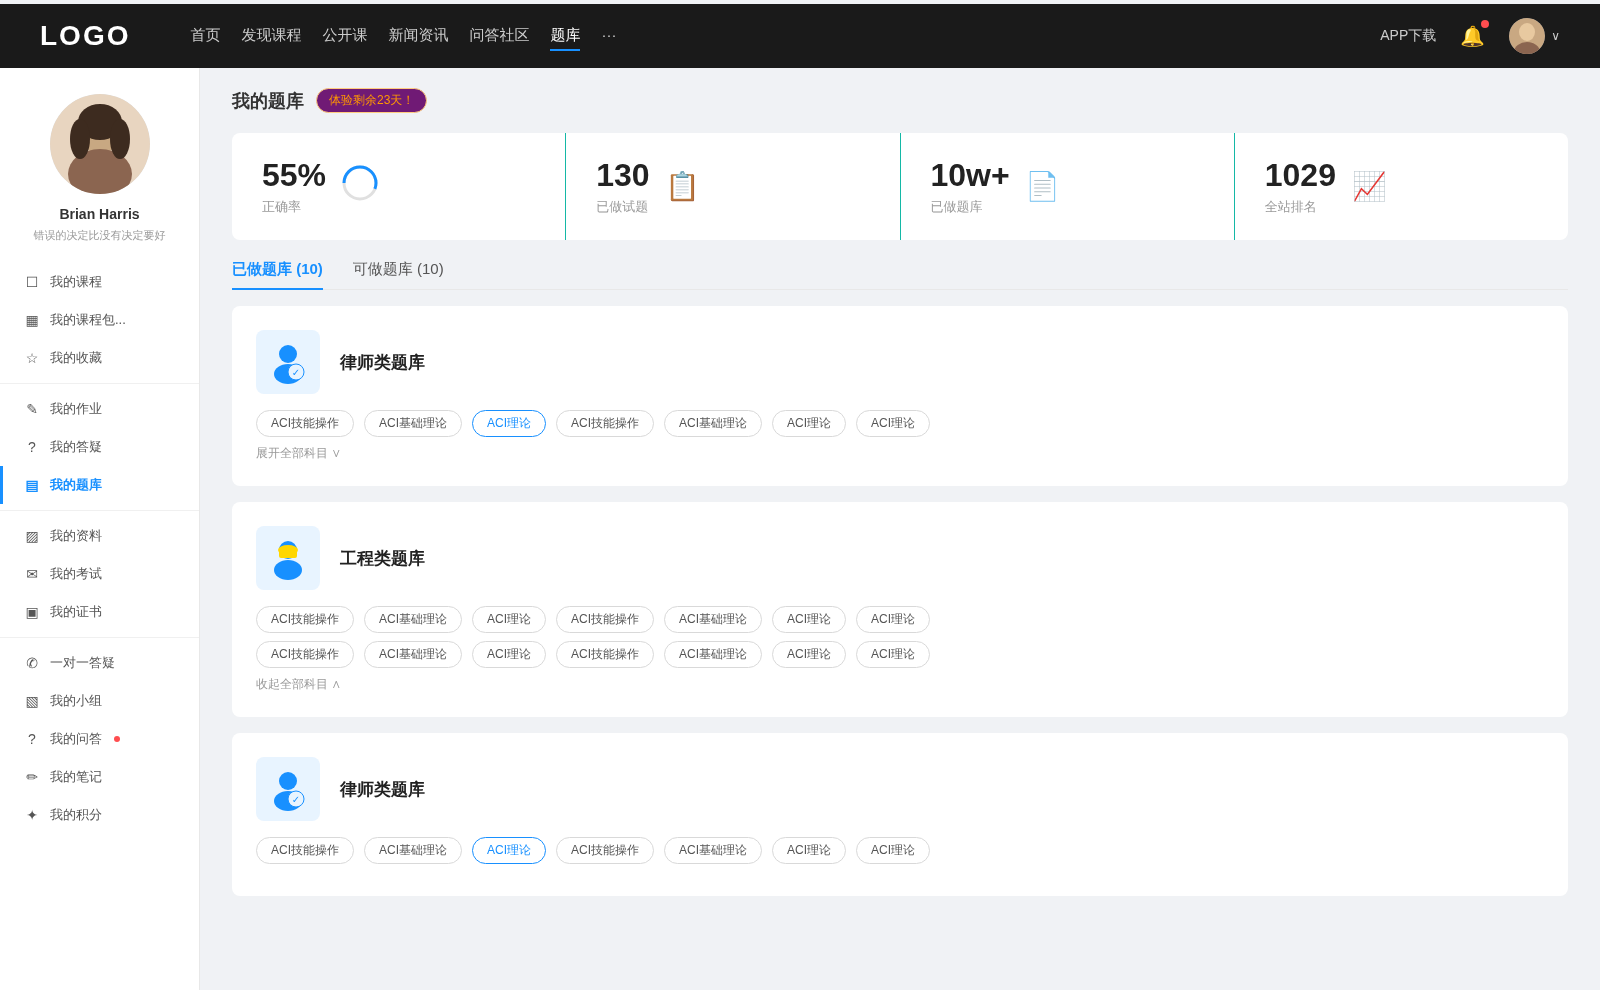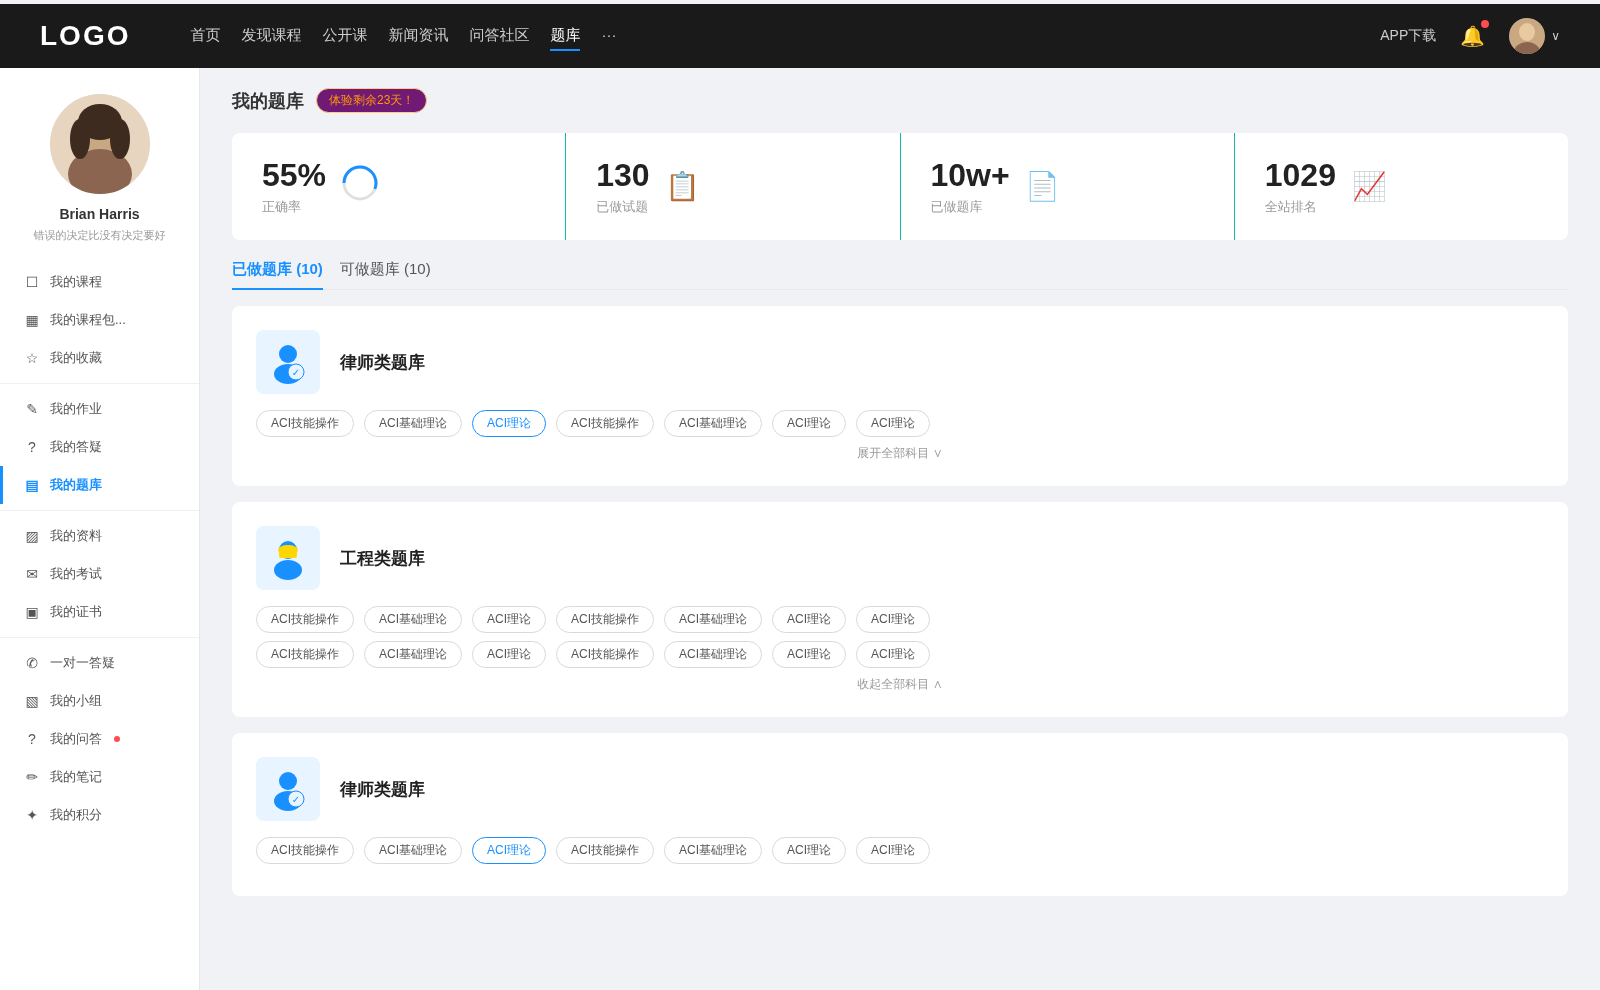--- a/index.html
+++ b/index.html
@@ -214,21 +214,21 @@
     }
     .stat-label {
       font-size: 13px;
       color: #999;
       margin-top: 4px;
     }
 
     
     .tabs-row {
       display: flex;
-      gap: 17px;
+      gap: 30px;
       margin-bottom: 16px;
       border-bottom: 1px solid #e8e8e8;
       padding-bottom: 0;
     }
     .tab {
       font-size: 15px;
       color: #555;
       cursor: pointer;
       padding-bottom: 10px;
       position: relative;
@@ -287,21 +287,21 @@
       border-radius: 20px;
       font-size: 12px;
       color: #555;
       cursor: pointer;
     }
     .tag.selected {
       border-color: #1890ff;
       color: #1890ff;
     }
     .expand-row {
-      text-align: center;
+      text-align: left;
       font-size: 12px;
       color: #999;
       cursor: pointer;
       margin-top: 6px;
     }
     .expand-row span { color: #1890ff; }
   </style>
 </head>
 <body>
 

